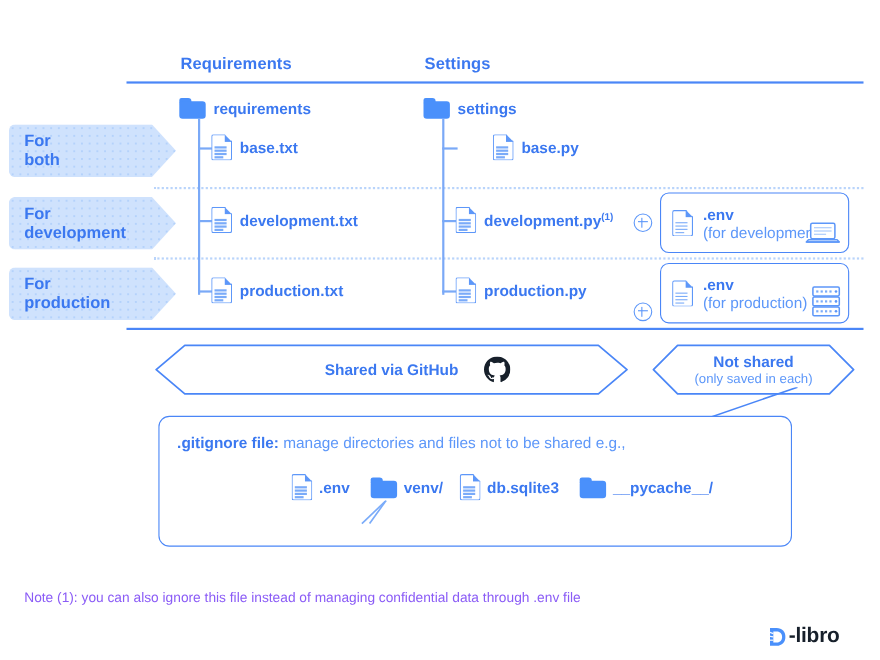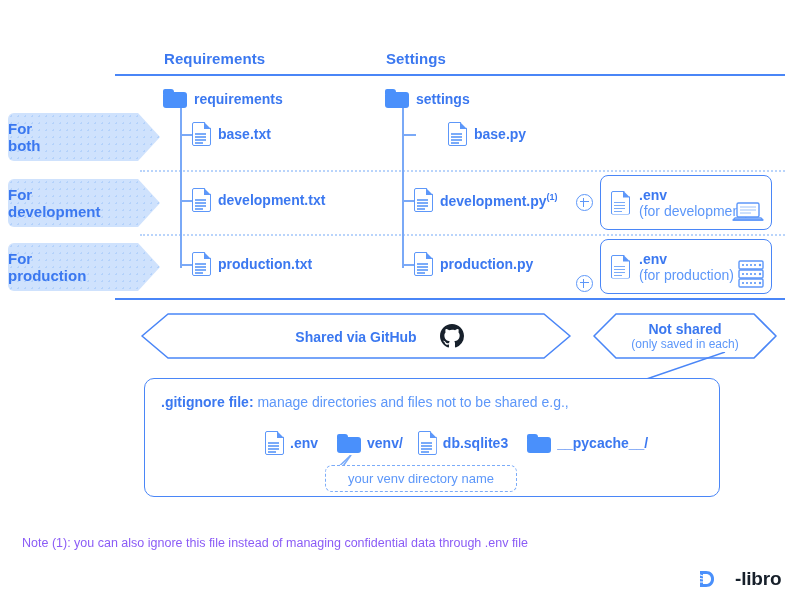--- a/index.html
+++ b/index.html
@@ -20,21 +20,21 @@
     font-size:15px;font-weight:bold;color:#3b78f0;letter-spacing:.1px;
     white-space:nowrap;
   }
   .head-rule{background:#4a86f7;height:2px;}
 
   
   .band{
     height:48px;display:flex;align-items:center;
     color:#3b78f0;font-weight:bold;font-size:15px;line-height:17px;
   }
-  .band .bandtext{position:relative;z-index:2;}
+  .band .bandtext{padding-left:14px;position:relative;z-index:2;}
   .band .bandshape{
     position:absolute;left:0;top:0;width:100%;height:100%;
     background-color:#cfe2fd;
     background-image:radial-gradient(#b4d2fb 1px, transparent 1px);
     background-size:7px 7px;
     border-radius:6px 0 0 6px;
     clip-path:polygon(0 0, calc(100% - 22px) 0, 100% 50%, calc(100% - 22px) 100%, 0 100%);
   }
 
   
@@ -127,21 +127,21 @@
     border:1.5px dashed #7aabf9;border-radius:7px;background:#fff;
     font-size:13px;color:#5d97f9;
     display:flex;align-items:center;justify-content:center;
     box-sizing:border-box;
   }
 
   
   .note{font-size:12.5px;color:#8b5cf6;white-space:nowrap;}
 
   
-  .logo{display:flex;align-items:center;gap:20px;}
+  .logo{display:flex;align-items:center;gap:2px;}
   .logo .lg-word{font-size:19px;font-weight:bold;color:#17202b;letter-spacing:-.2px;}
 
   
   .leader{position:absolute;}
 </style>
 </head>
 <body>
 
 <div id="stage">
 
@@ -414,23 +414,20 @@
         <span class="gl">__pycache__/</span>
       </span>
     </div>
 
     <svg style="position:absolute;left:176px;top:76px;" width="34" height="22" viewBox="0 0 34 22">
       <path d="M30 0 L8 21" stroke="#7aabf9" stroke-width="1.5" fill="none" stroke-dasharray="0"></path>
       <path d="M30 0 L18 20 L33 20" fill="#fff" stroke="none"></path>
       <path d="M30 0 L15 21" stroke="#7aabf9" stroke-width="1.5" fill="none"></path>
     </svg>
 
-    <div class="callout" style="position:absolute;left:180px;top:86px;width:192px;height:27px;">
-      <span>your venv directory name</span>
-    </div>
   </div>
 
   <div class="abs note" style="left:22px;top:536px;">Note (1): you can also ignore this file instead of managing confidential data through .env file</div>
 
   <div class="abs logo" style="left:697px;top:568px;">
     <svg width="18" height="20" viewBox="0 0 18 20">
       <path d="M3 2 H9 C14 2 17 5.5 17 10 C17 14.5 14 18 9 18 H3 Z" fill="#4a90fb"></path>
       <path d="M6 5 H9.2 C12.2 5 14 7.2 14 10 C14 12.8 12.2 15 9.2 15 H6 Z" fill="#ffffff"></path>
       <g stroke="#ffffff" stroke-width="1.1" opacity=".95">
         <line x1="0.5" y1="5" x2="6" y2="7"></line>

